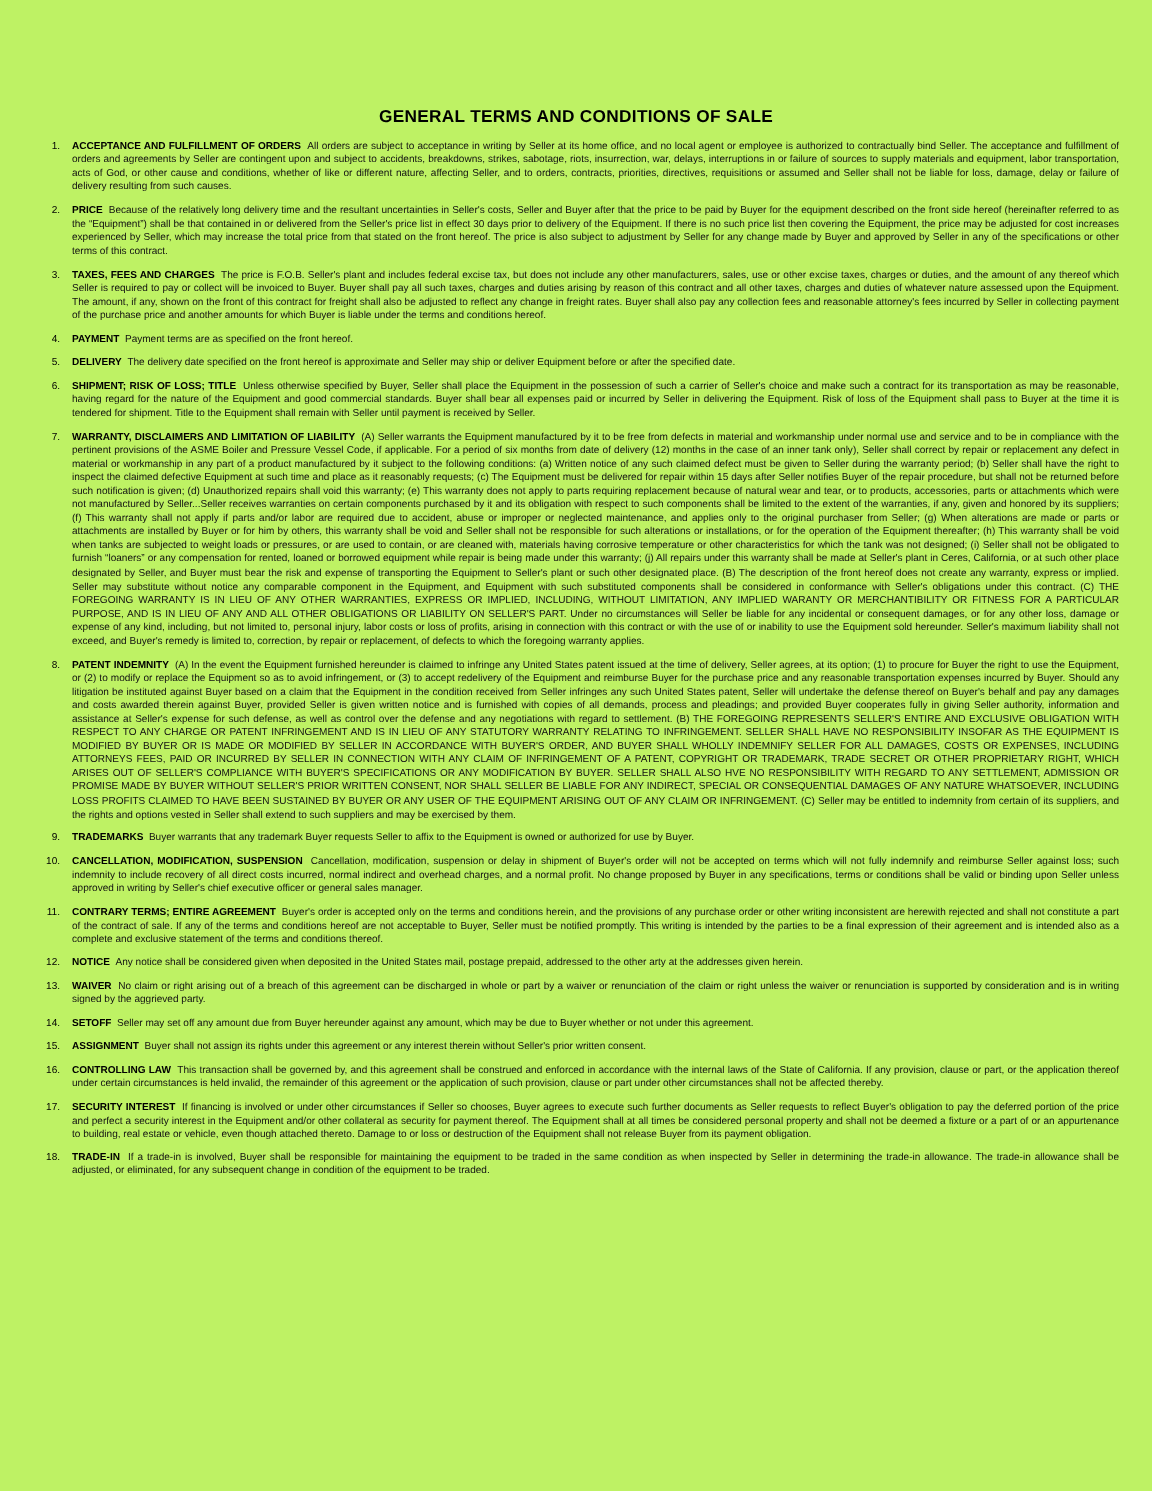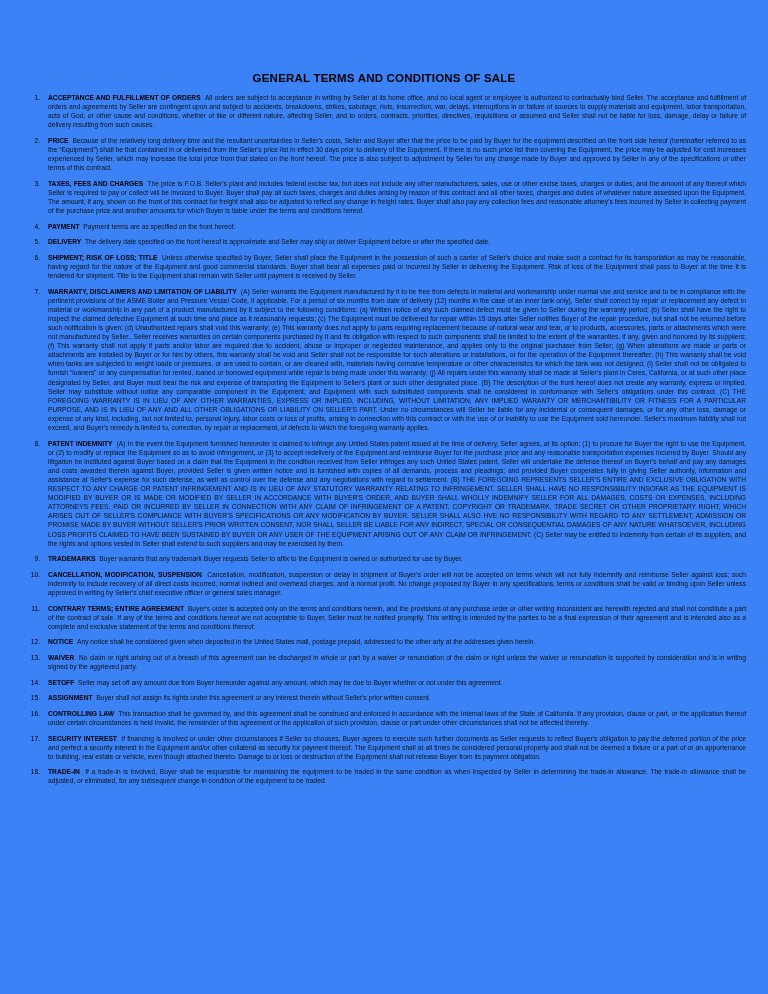--- a/index.html
+++ b/index.html
@@ -11,21 +11,21 @@
     width: 768px;
     height: 994px;
     font-family: "Liberation Sans", sans-serif;
     color: #1a1a1a;
   }
   .page {
     width: 768px;
     height: 994px;
     box-sizing: border-box;
     padding: 72px 22px 20px 22px;
-    background: #3b82f6;
+    background: #bef264;
     position: relative;
   }
   .doc-title {
     text-align: center;
     font-size: 11.5px;
     font-weight: bold;
     letter-spacing: 0.2px;
     margin: 0 0 9px 0;
     color: #000;
   }

